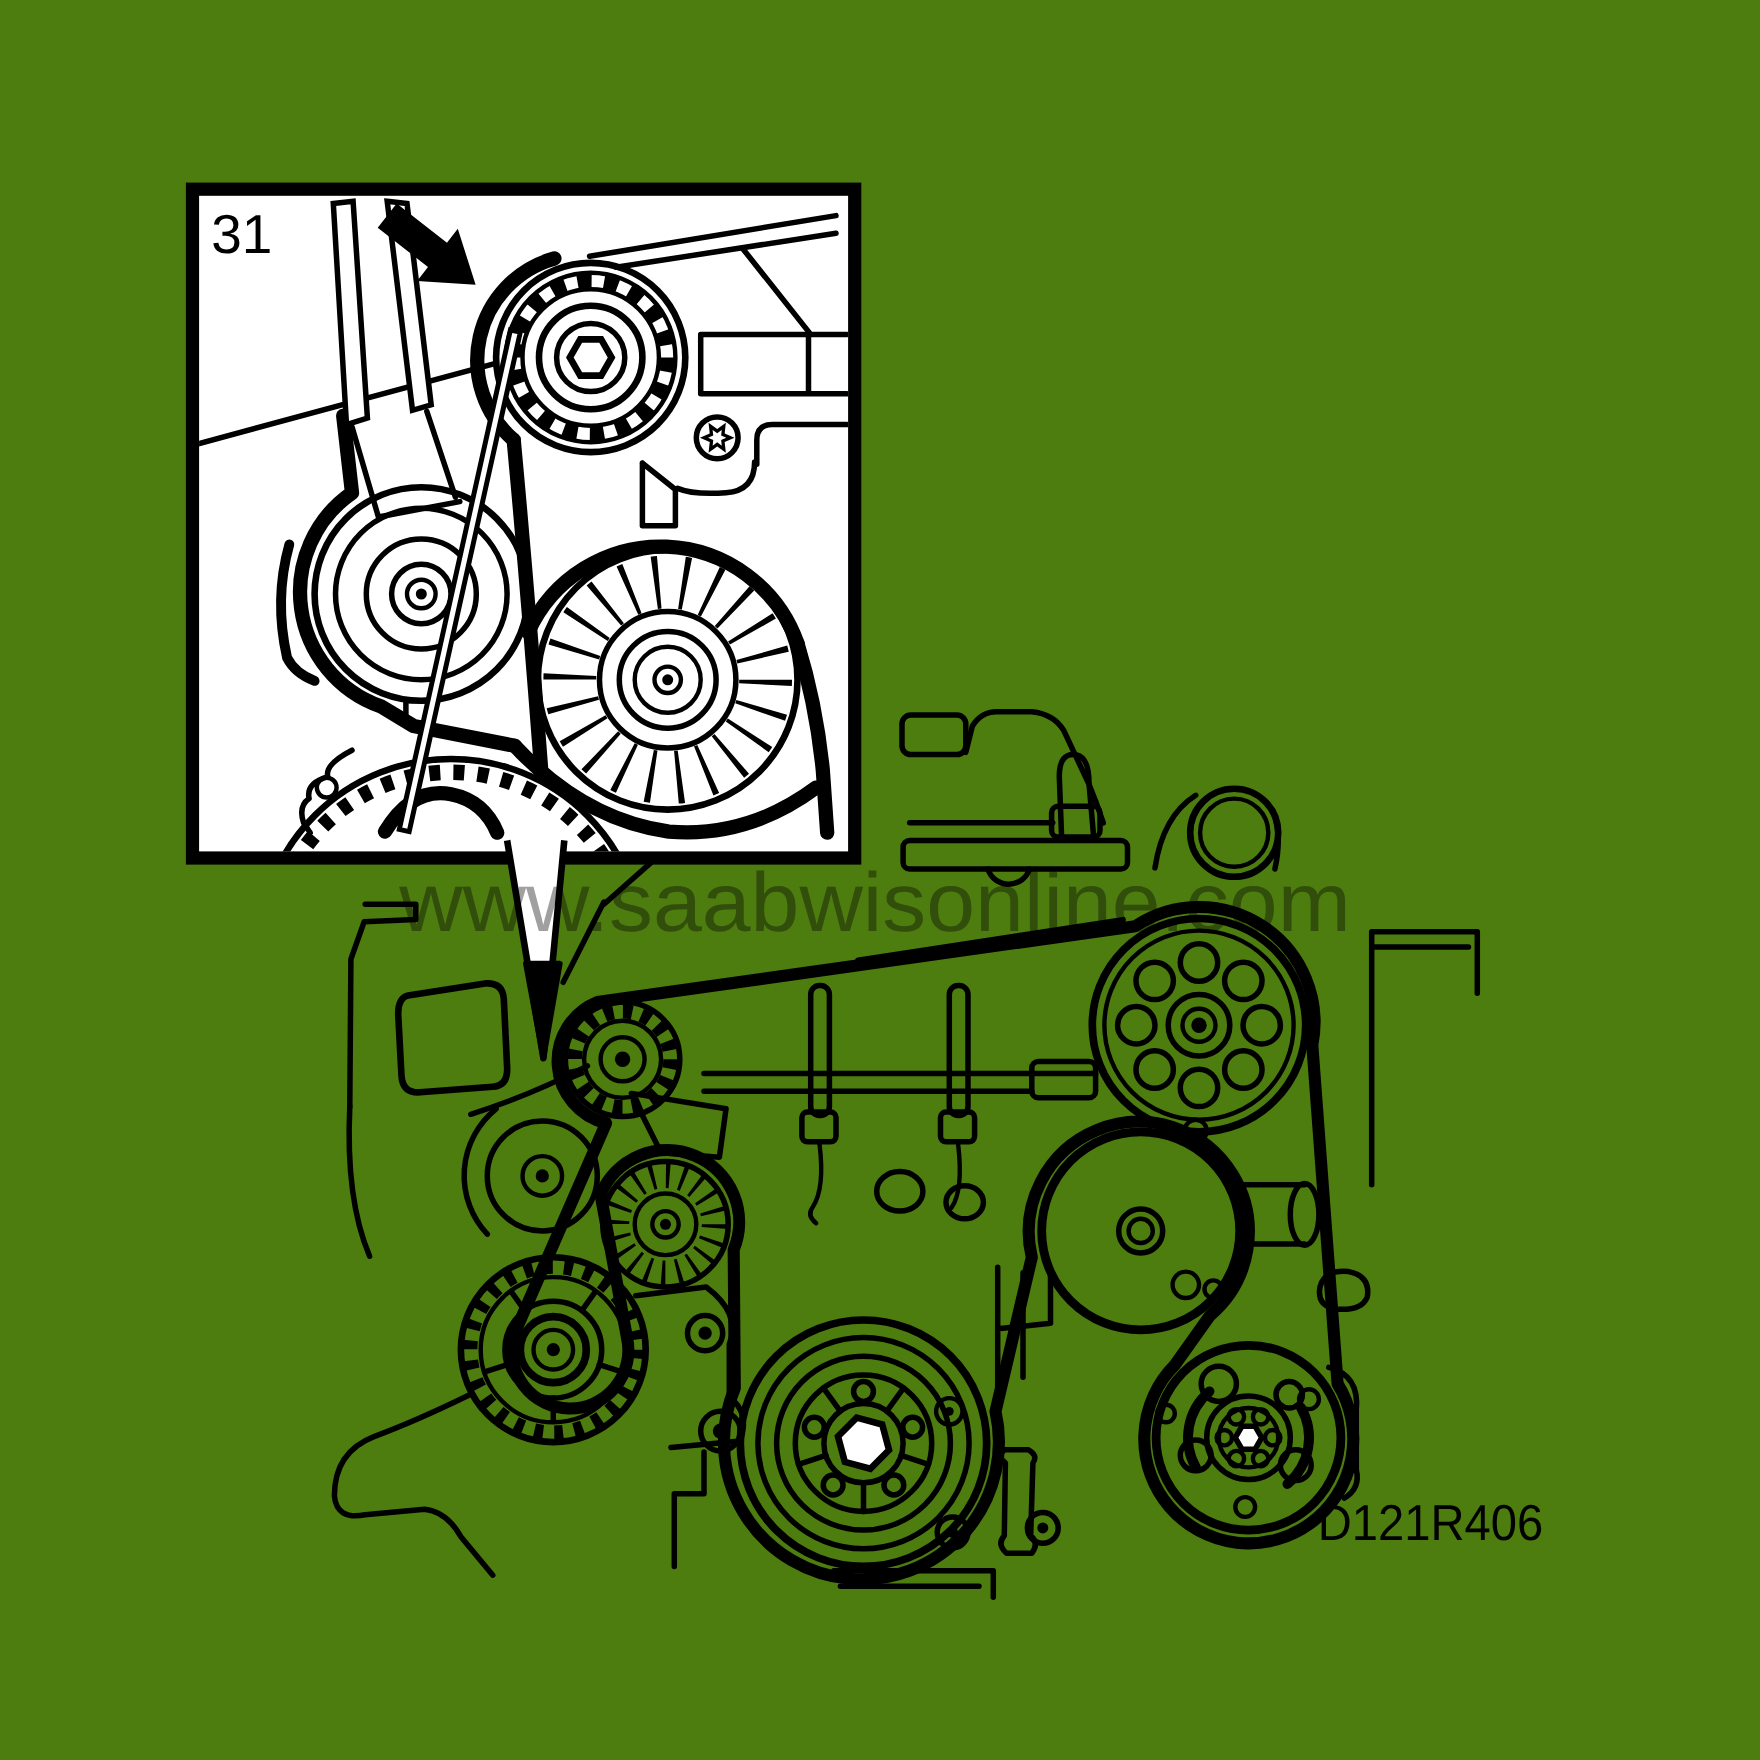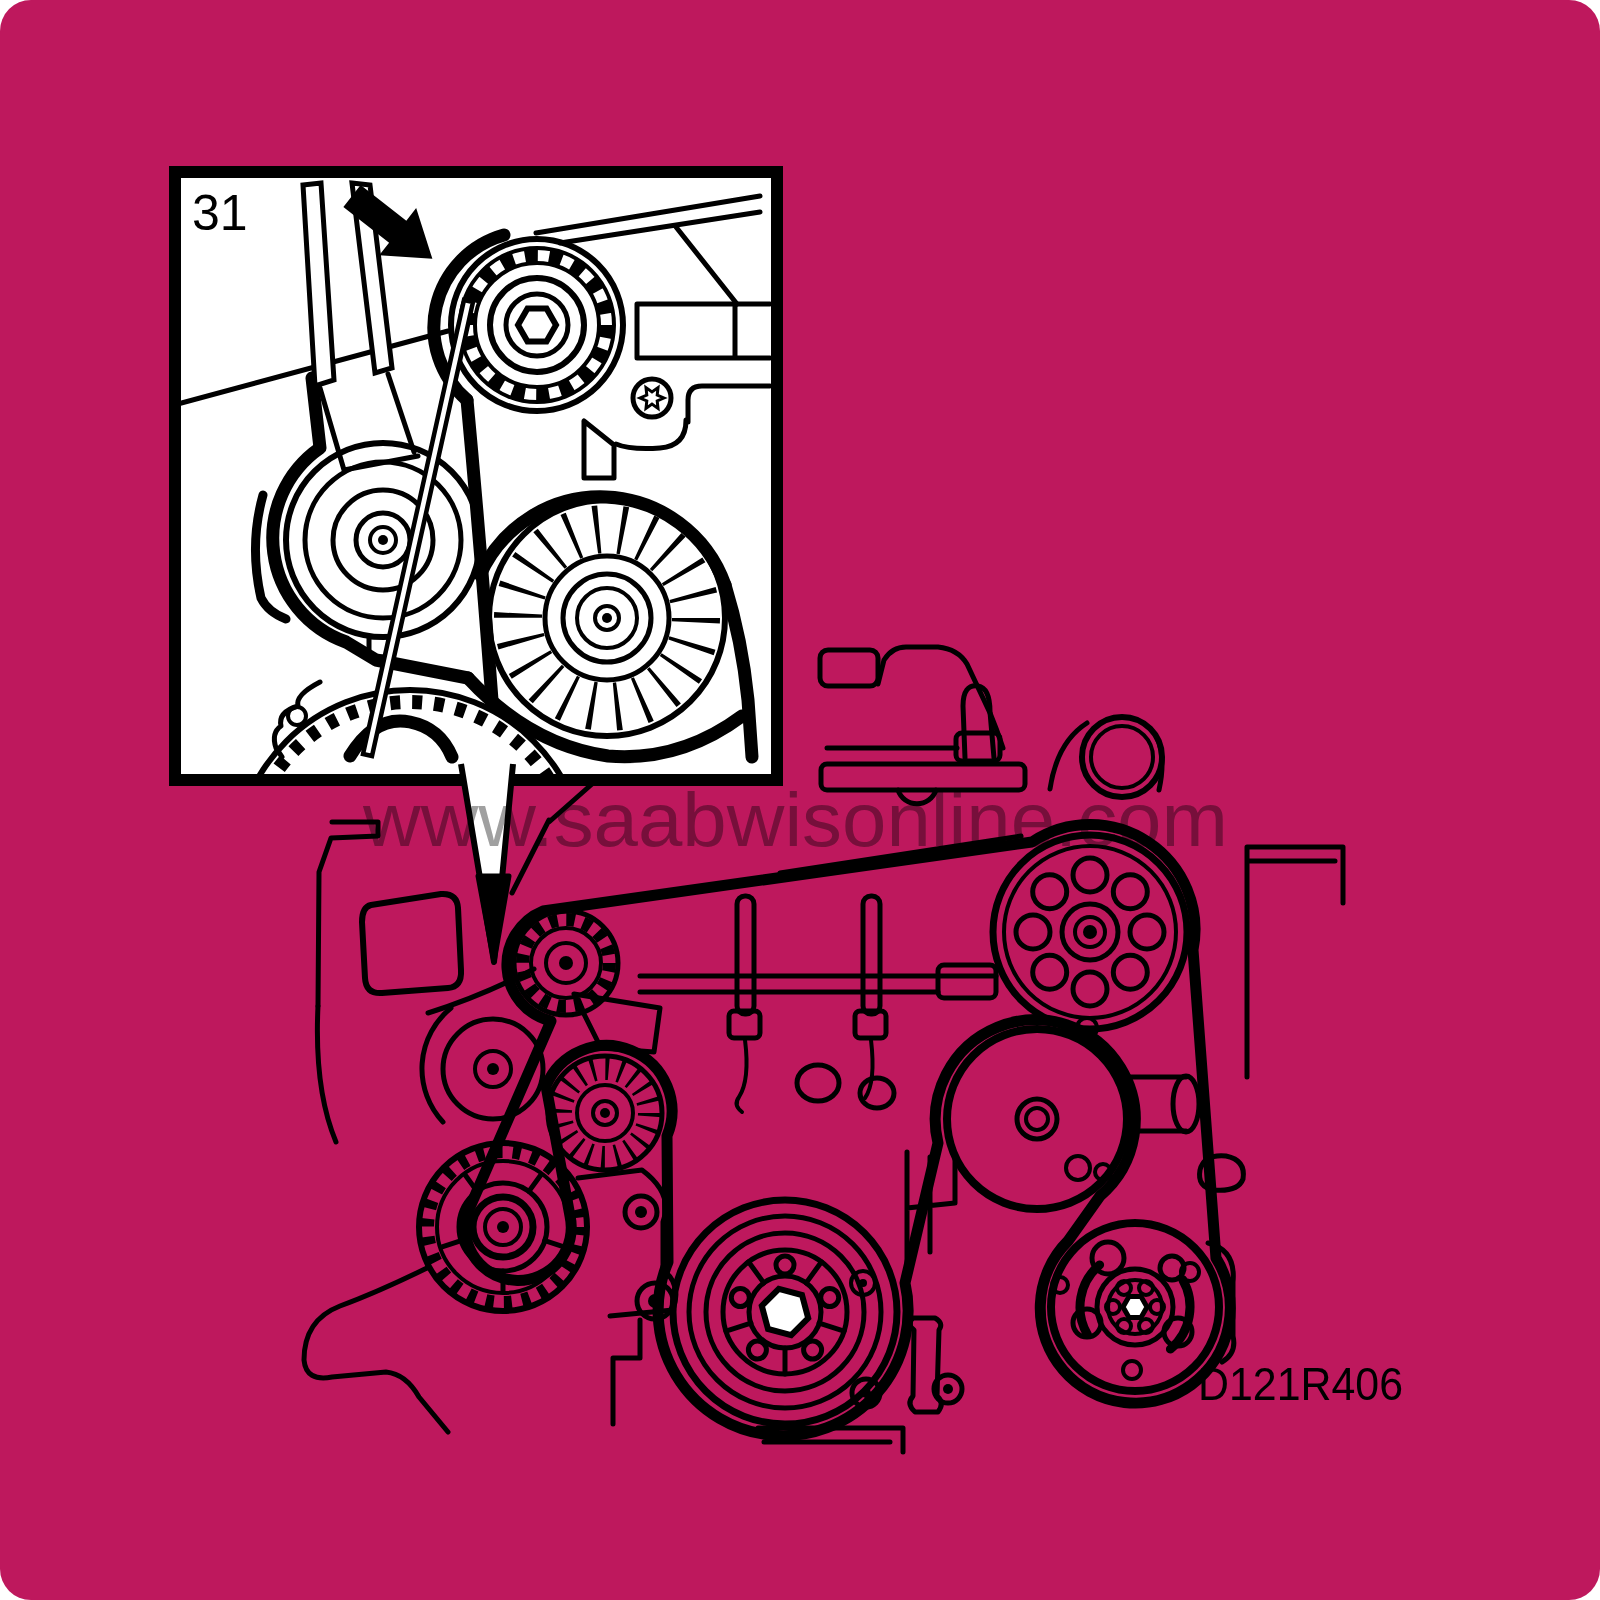--- a/index.html
+++ b/index.html
@@ -1,17 +1,17 @@
 <!DOCTYPE html>
 <html><head>
 <meta charset="utf-8">
 <style>
   html,body{margin:0;padding:0;background:#fff;}
-  .stage{position:relative;width:1600px;height:1600px;background:#be185d;overflow:hidden;
-         font-family:"Liberation Sans", sans-serif;border-radius:31px;}
+  .stage{position:relative;width:1600px;height:1600px;background:#4d7c0f;overflow:hidden;
+         font-family:"Liberation Sans", sans-serif;}
   svg{display:block}
   .ln{fill:none;stroke:#000;stroke-width:5;stroke-linecap:round;stroke-linejoin:round;}
   .ln4{fill:none;stroke:#000;stroke-width:4;stroke-linecap:round;stroke-linejoin:round;}
   .ln6{fill:none;stroke:#000;stroke-width:6;stroke-linecap:round;stroke-linejoin:round;}
   .ln7{fill:none;stroke:#000;stroke-width:7;}
   .ln8{fill:none;stroke:#000;stroke-width:8;}
   .ln9{fill:none;stroke:#000;stroke-width:9;stroke-linecap:round;}
   .belt{fill:none;stroke:#000;stroke-width:11;stroke-linecap:round;stroke-linejoin:round;}
   .belt2{fill:none;stroke:#000;stroke-width:13;stroke-linecap:round;stroke-linejoin:round;}
   .wfill{fill:#fff;stroke:#000;}

